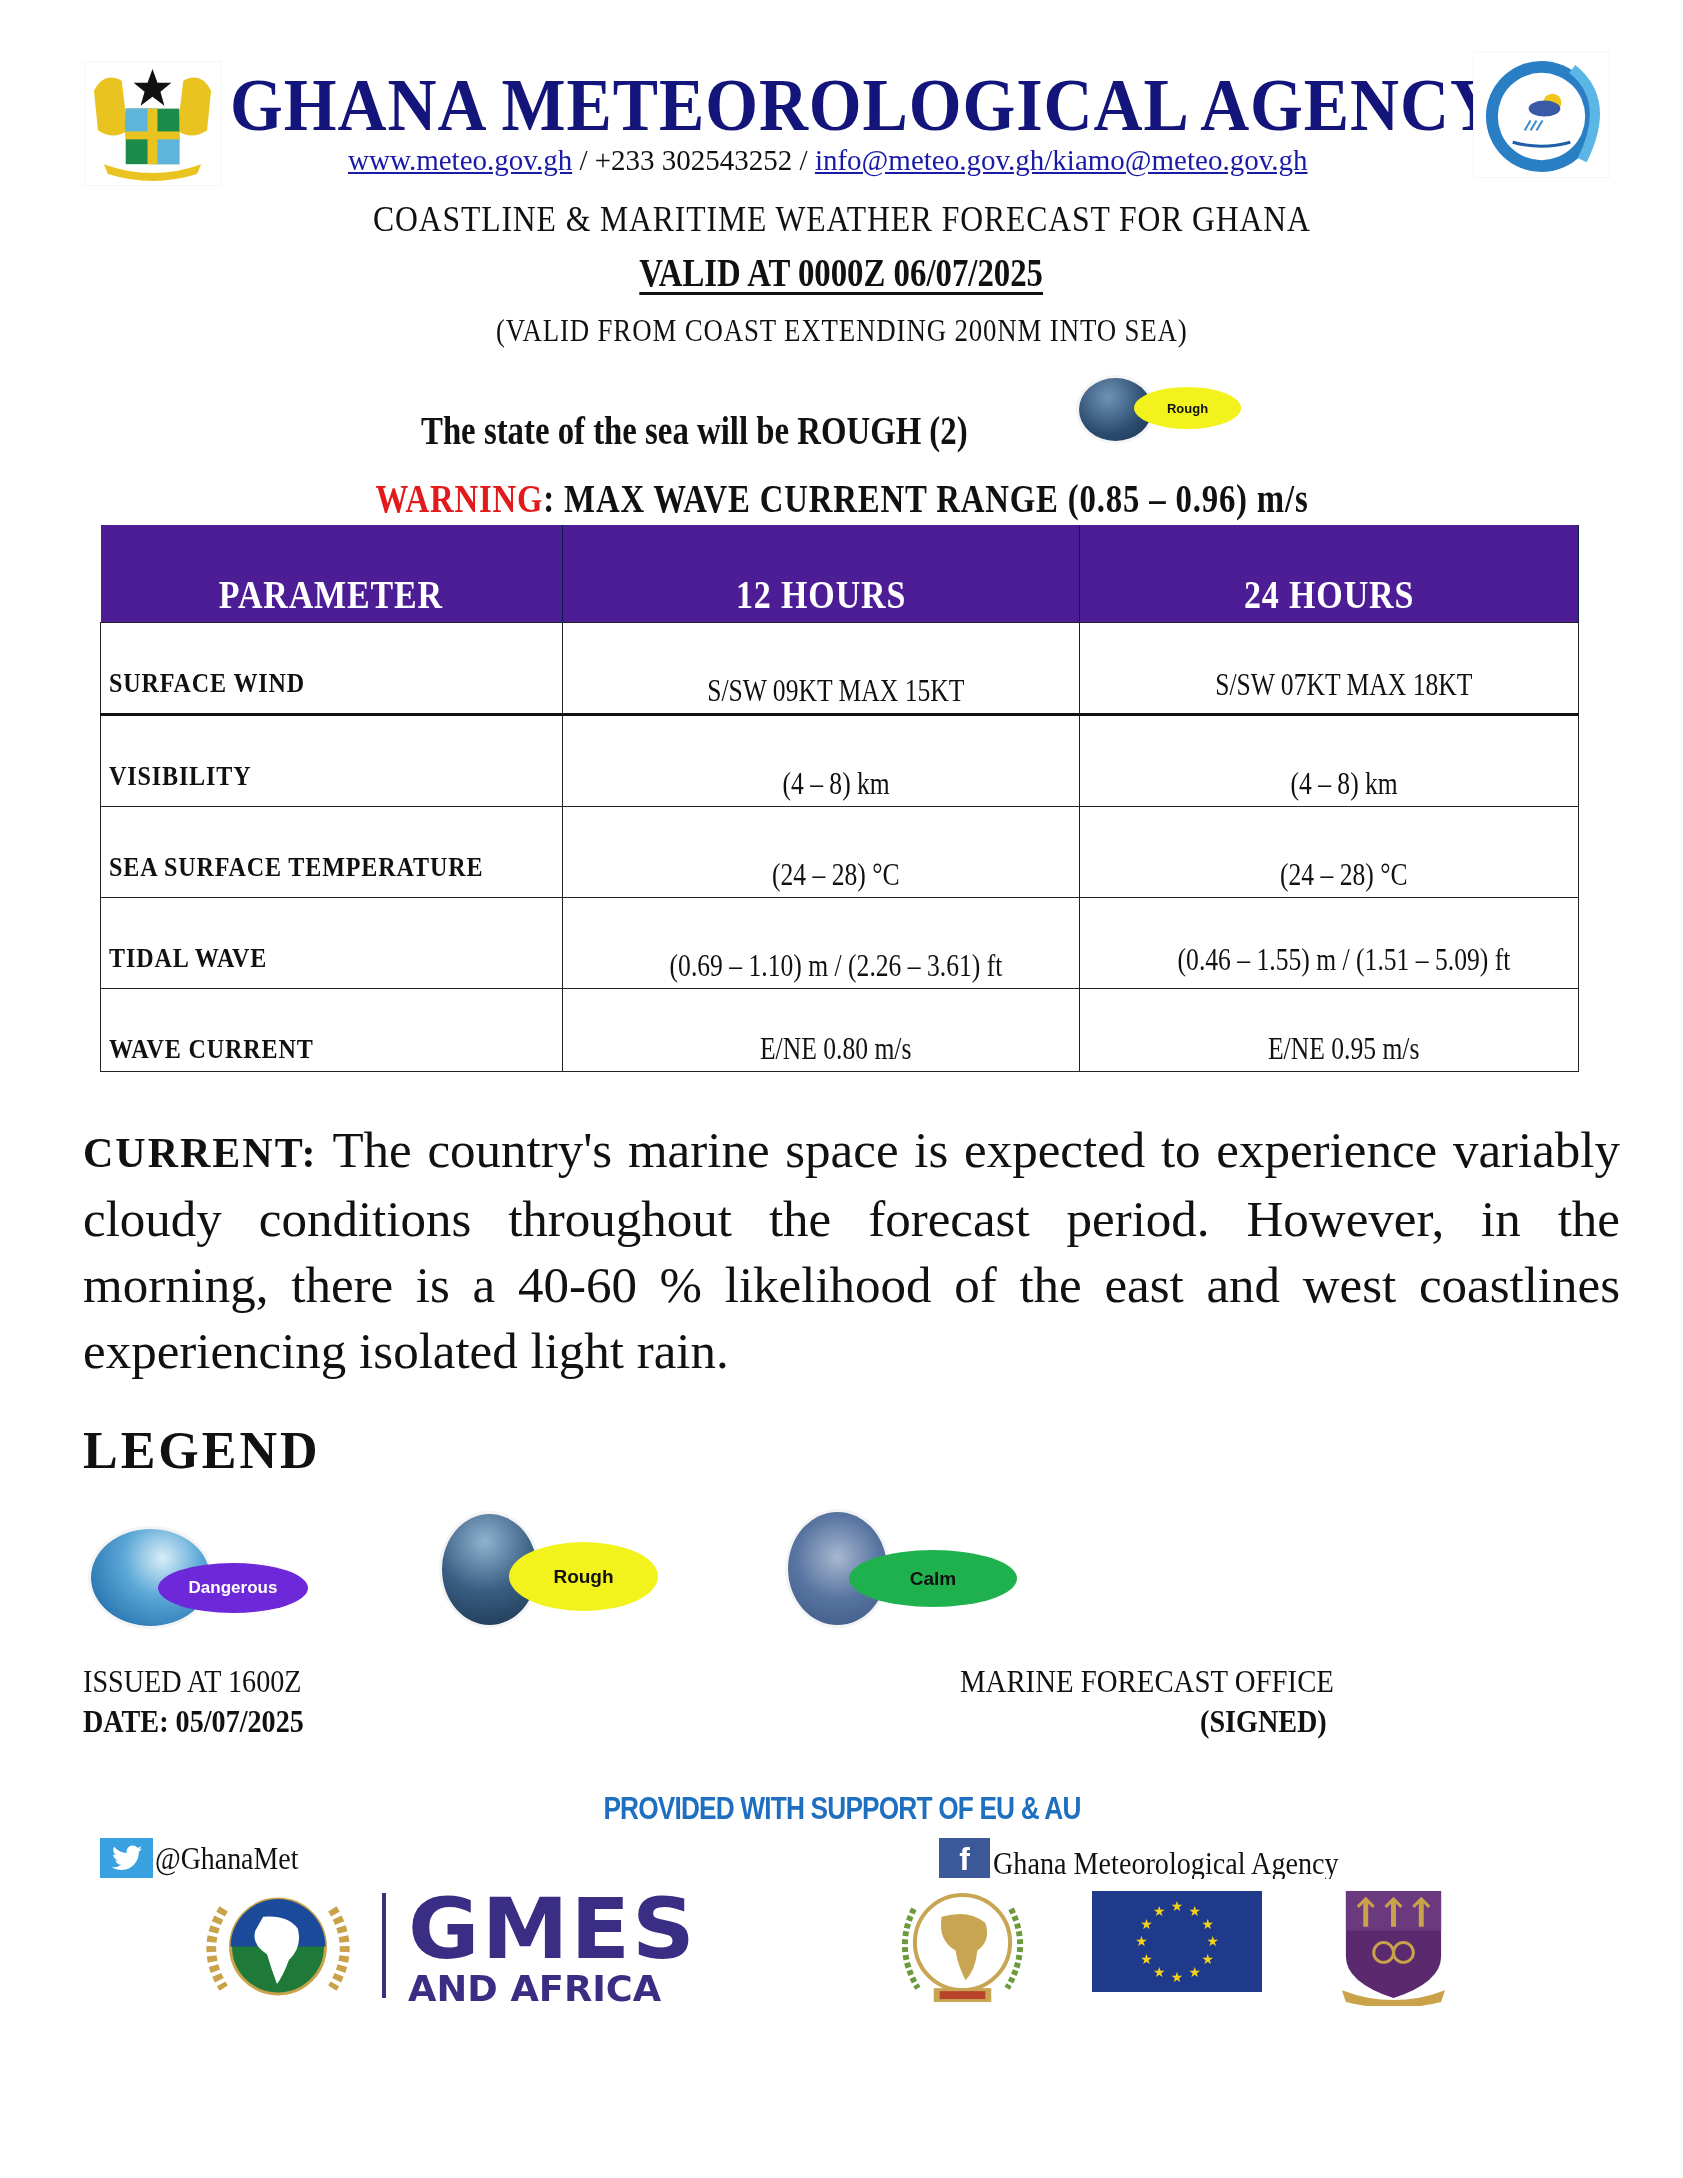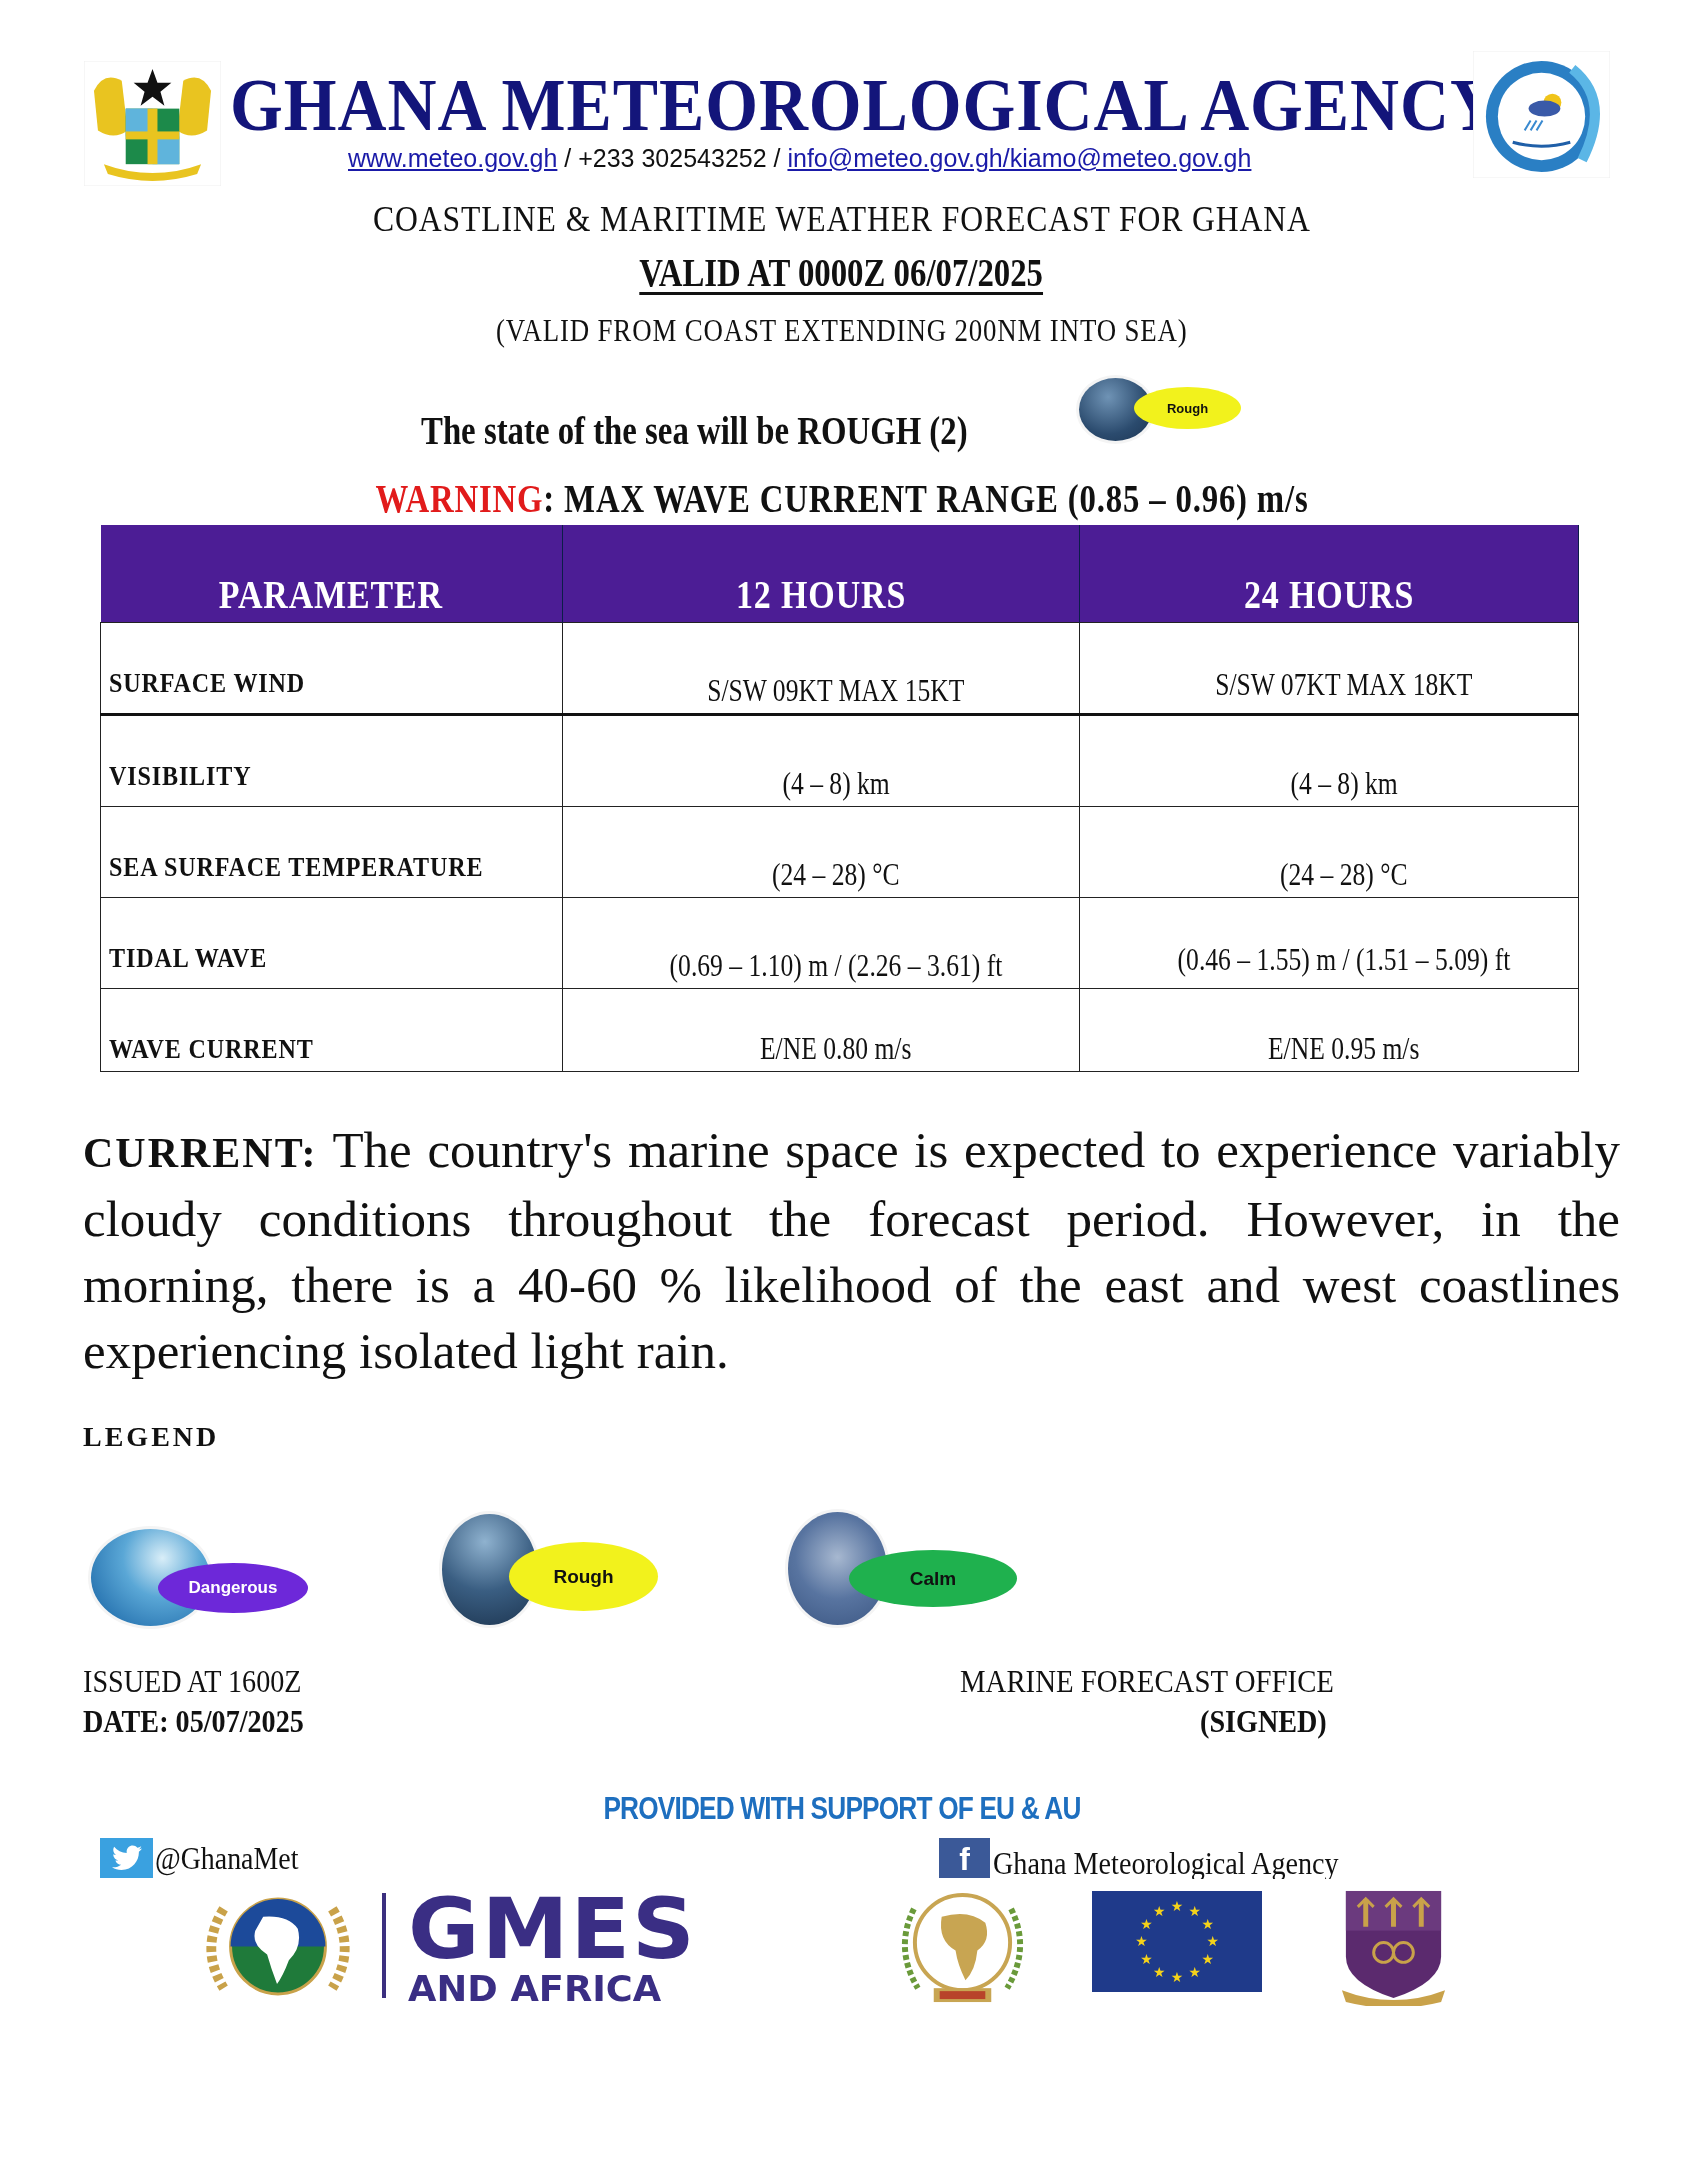--- a/index.html
+++ b/index.html
@@ -1,21 +1,21 @@
 <!DOCTYPE html>
 <html><head>
 <meta charset="utf-8">
 <style>
   html, body { margin:0; padding:0; background:#ffffff; }
   body { width:1683px; height:2178px; position:relative; overflow:hidden; font-family:"DejaVu Serif", serif; color:#111; }
   .abs { position:absolute; }
   
   #coat { left:84px; top:61px; width:137px; height:125px; }
   #title { left:230px; top:65px; font-family:"Liberation Serif", serif; font-weight:bold; font-size:73px; color:#13157a; letter-spacing:1px; white-space:nowrap; transform:scaleX(0.93); transform-origin:left top; line-height:81px; }
-  #contact { left:348px; top:144px; font-family:Liberation Sans, sans-serif; font-size:25px; color:#111; white-space:nowrap; }
+  #contact { left:348px; top:144px; font-family:Liberation Serif, serif; font-size:29px; color:#111; white-space:nowrap; }
   #contact a { color:#1a1aa8; text-decoration:underline; }
   #gmetlogo { left:1473px; top:51px; width:137px; height:127px; }
   .center-line { left:0; width:1683px; text-align:center; white-space:nowrap; }
   #subtitle { top:198px; font-size:36px; font-family:"Liberation Serif", serif; letter-spacing:1px; }
   #subtitle span { display:inline-block; transform:scaleX(0.88); }
   #valid { top:249px; font-size:40px; font-weight:bold; font-family:"Liberation Serif", serif; }
   #valid span { display:inline-block; transform:scaleX(0.82); text-decoration:underline; text-decoration-thickness:3px; text-underline-offset:6px; }
   #validfrom { top:312px; font-size:32px; font-family:"Liberation Serif", serif; }
   #validfrom span { display:inline-block; transform:scaleX(0.84); letter-spacing:1px; }
   #seastate { left:421px; top:407px; font-size:40px; font-weight:bold; font-family:"Liberation Serif", serif; white-space:nowrap; transform:scaleX(0.82); transform-origin:left top; }
@@ -33,21 +33,21 @@
   #fc-table td { border:1.5px solid #222; height:76px; vertical-align:bottom; padding:0 0 4px 0; font-family:"Liberation Serif", serif; }
   #fc-table td.param { font-weight:bold; font-size:28px; padding-left:8px; padding-bottom:14px; text-align:left; white-space:nowrap; }
   #fc-table td.param span { display:inline-block; transform:scaleX(0.86); transform-origin:left center; letter-spacing:1px; }
   #fc-table td.val { text-align:center; font-size:32px; white-space:nowrap;padding-left:29px; }
   #fc-table td.val span { display:inline-block; transform:scaleX(0.80); }
   #fc-table tr.r1 td { border-bottom:3px solid #111; }
   
   #weather { left:83px; top:1117px; width:1537px; font-family:"Liberation Serif", serif; font-size:51px; line-height:66px; text-align:justify; }
   #weather .lbl { font-weight:bold; font-size:42px; letter-spacing:2px; }
   #weather .txt { letter-spacing:0px; }
-  #legend-title { left:83px; top:1421px; font-size:28px; font-weight:bold; font-family:"Liberation Serif", serif; letter-spacing:3px; }
+  #legend-title { left:83px; top:1421px; font-size:52px; font-weight:bold; font-family:"Liberation Serif", serif; letter-spacing:3px; }
   #issued { left:83px; top:1663px; font-family:"Liberation Serif", serif; font-size:32px; white-space:nowrap; transform:scaleX(0.88); transform-origin:left top; }
   #date { left:83px; top:1703px; font-family:"Liberation Serif", serif; font-size:32px; font-weight:bold; white-space:nowrap; transform:scaleX(0.88); transform-origin:left top; }
   #office { left:960px; top:1663px; font-family:"Liberation Serif", serif; font-size:32px; white-space:nowrap; transform:scaleX(0.9); transform-origin:left top; }
   #signed { left:1200px; top:1703px; font-family:"Liberation Serif", serif; font-size:32px; font-weight:bold; white-space:nowrap; transform:scaleX(0.88); transform-origin:left top; }
   #support { left:0; width:1683px; text-align:center; top:1790px; font-family:"Liberation Sans", sans-serif; font-weight:bold; font-size:32px; color:#1e6fbf; white-space:nowrap; }
   #support span { display:inline-block; transform:scaleX(0.82); letter-spacing:-1px; }
   #tw-icon { left:100px; top:1838px; width:53px; height:40px; background:#3aa1e0; display:flex; align-items:center; justify-content:center; }
   #tw-handle { left:155px; top:1841px; font-family:"Liberation Serif", serif; font-size:31px; white-space:nowrap; transform:scaleX(0.9); transform-origin:left top; }
   #fb-icon { left:939px; top:1838px; width:51px; height:40px; background:#3b5998; color:#fff; font-family:"Liberation Sans", sans-serif; font-weight:bold; font-size:32px; text-align:center; line-height:42px; }
   #fb-name { left:993px; top:1845px; font-family:"Liberation Serif", serif; font-size:32px; white-space:nowrap; transform:scaleX(0.88); transform-origin:left top; height:34px; overflow:hidden; }

